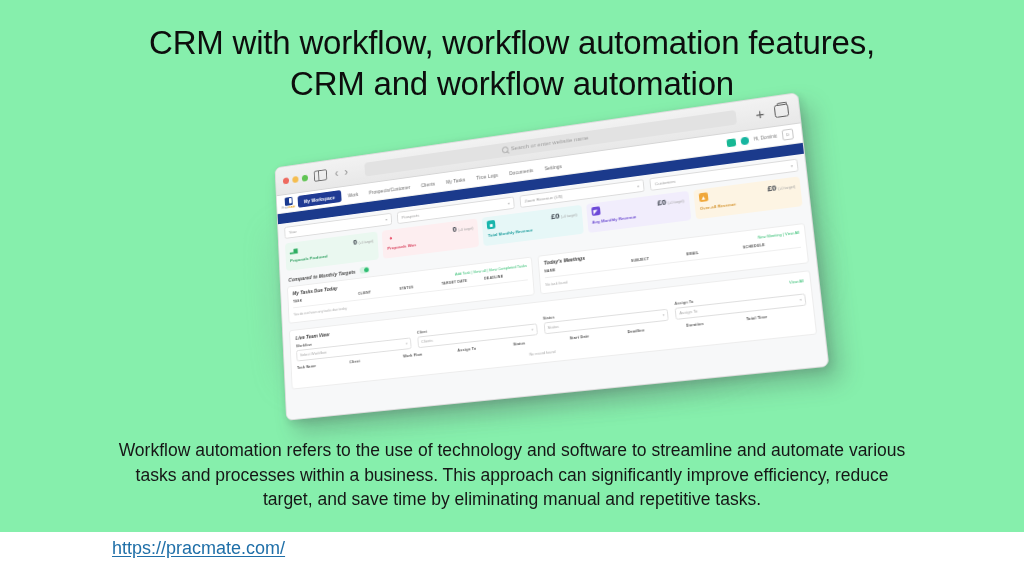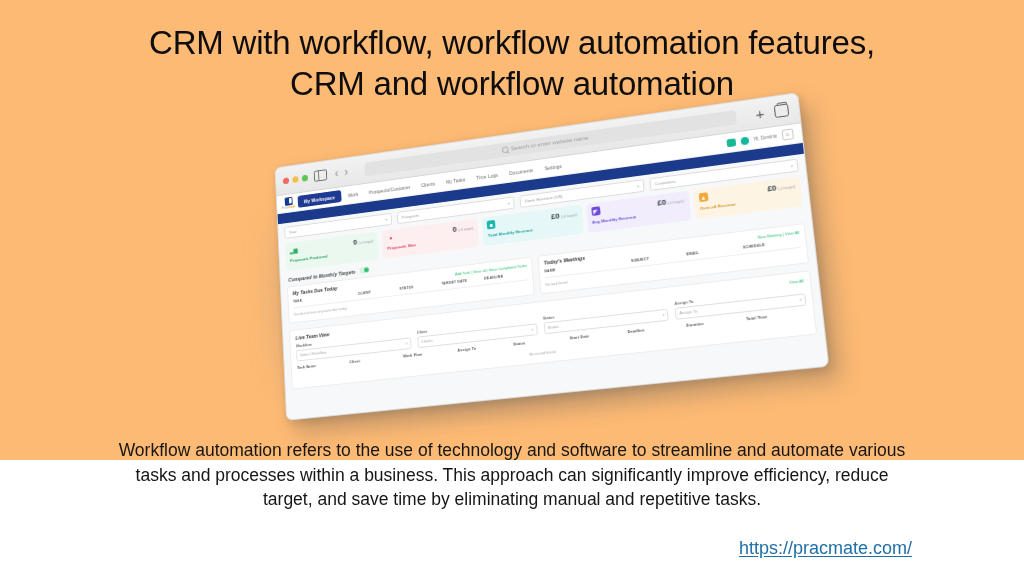--- a/index.html
+++ b/index.html
@@ -9,22 +9,22 @@
     overflow: hidden;
   }
   body {
     font-family: "Liberation Sans", sans-serif;
     -webkit-font-smoothing: antialiased;
   }
 
   .slide {
     position: relative;
     width: 1024px;
-    height: 460px;
-    background: #fdba74;
+    height: 532px;
+    background: #86efac;
   }
 
   
   .title {
     position: absolute;
     left: 120px;
     top: 22px;
     width: 784px;
     text-align: center;
     font-size: 33px;
@@ -410,21 +410,21 @@
     text-align: center;
     font-size: 17.5px;
     line-height: 24.5px;
     color: #161616;
   }
   .link-wrap {
     position: absolute;
     left: 112px;
     top: 538px;
     width: 800px;
-    text-align: right;
+    text-align: left;
   }
   .link {
     font-size: 18px;
     color: #1f6fa8;
     text-decoration: underline;
     text-underline-offset: 2px;
   }
 </style>
 </head>
 <body>

